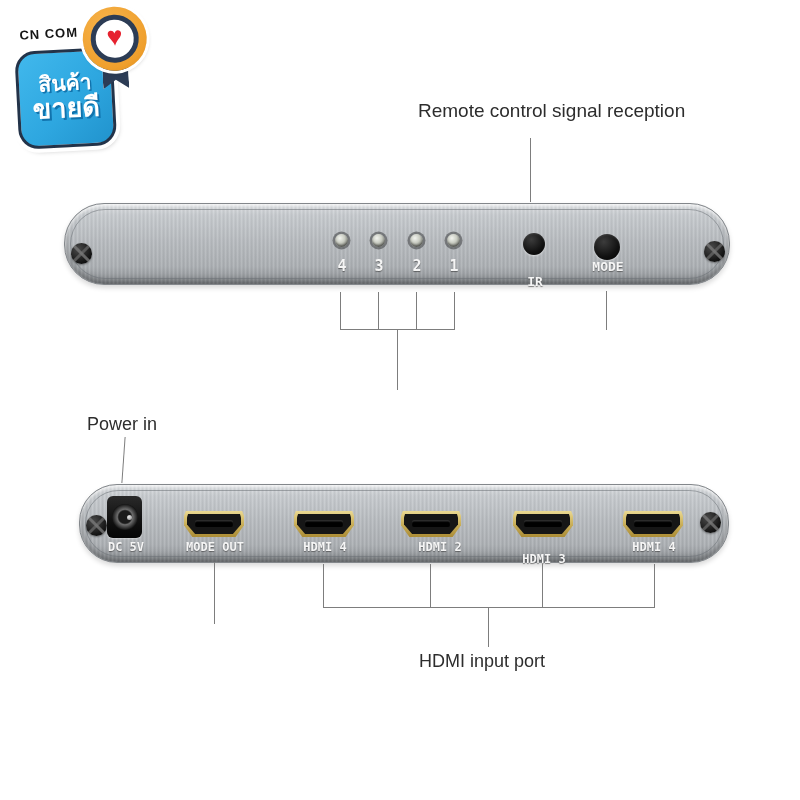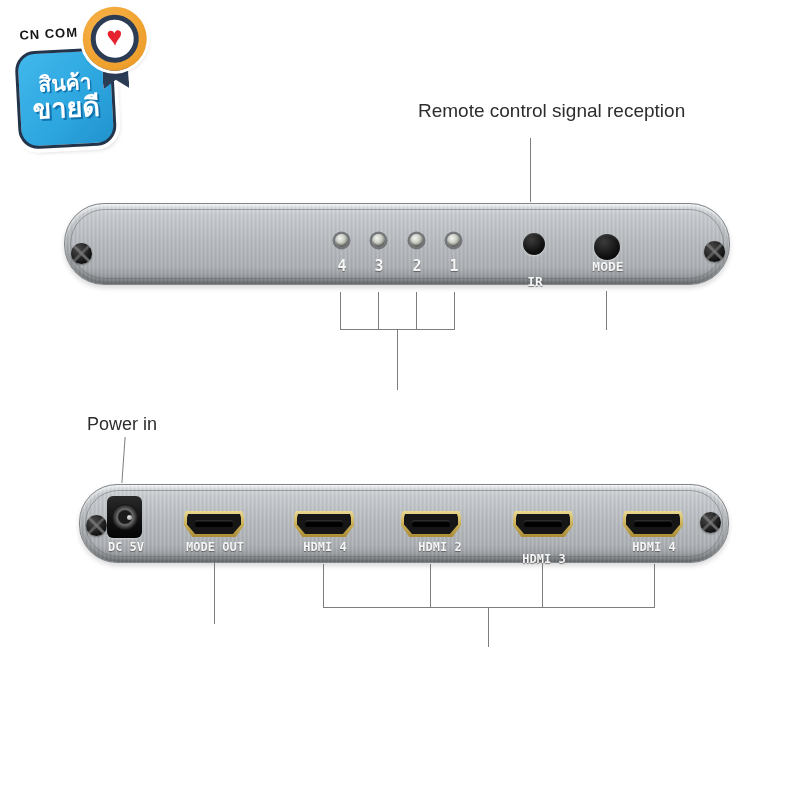--- a/index.html
+++ b/index.html
@@ -192,14 +192,15 @@
   <div class="stencil" style="left:654px;top:540px;font-size:12px;">HDMI 4</div>
 
   <div class="vline" style="left:214px;top:562px;height:62px;"></div>
 
   <div class="vline" style="left:323px;top:564px;height:43px;"></div>
   <div class="vline" style="left:430px;top:564px;height:43px;"></div>
   <div class="vline" style="left:542px;top:564px;height:43px;"></div>
   <div class="vline" style="left:654px;top:564px;height:43px;"></div>
   <div class="hline" style="left:323px;top:607px;width:332px;"></div>
   <div class="vline" style="left:488px;top:607px;height:40px;"></div>
+  <div class="note" style="left:419px;top:651px;">HDMI input port</div>
 
 </div>
 
 </body></html>

